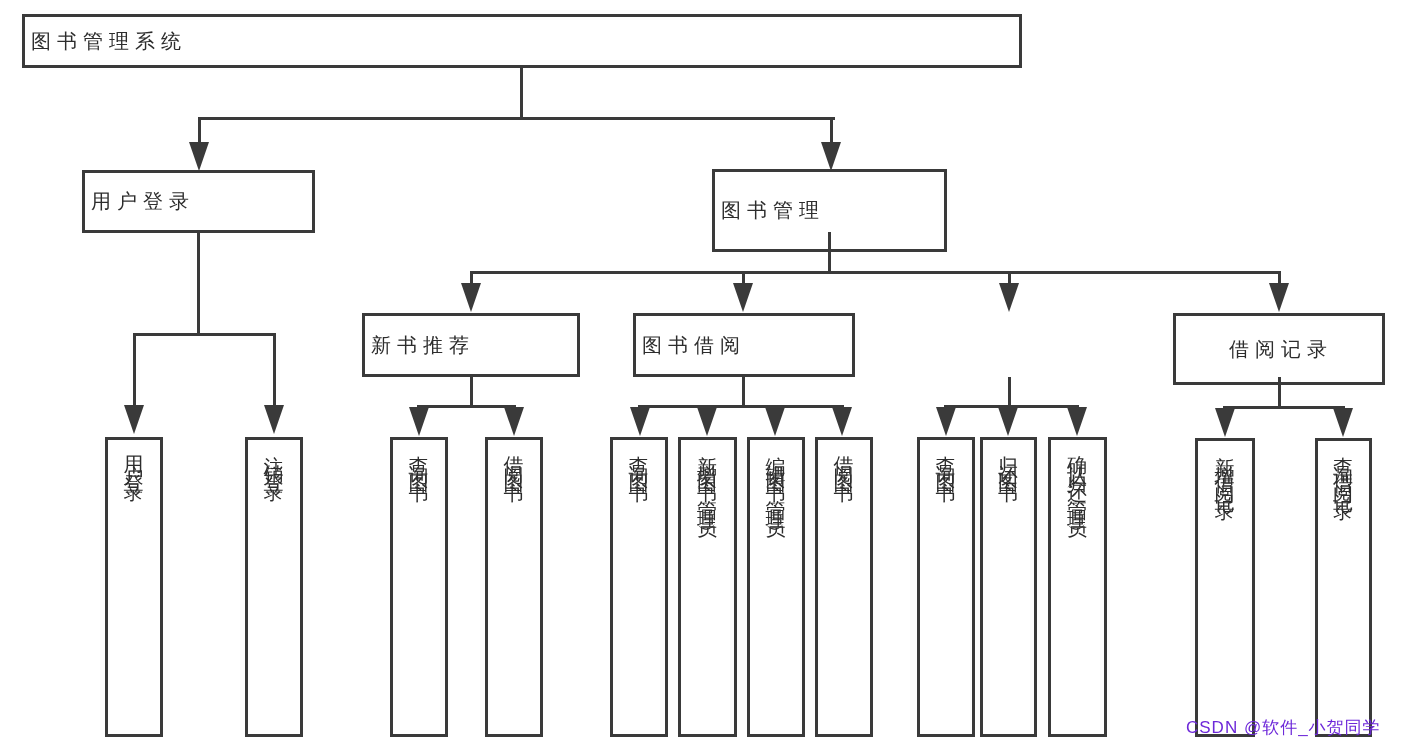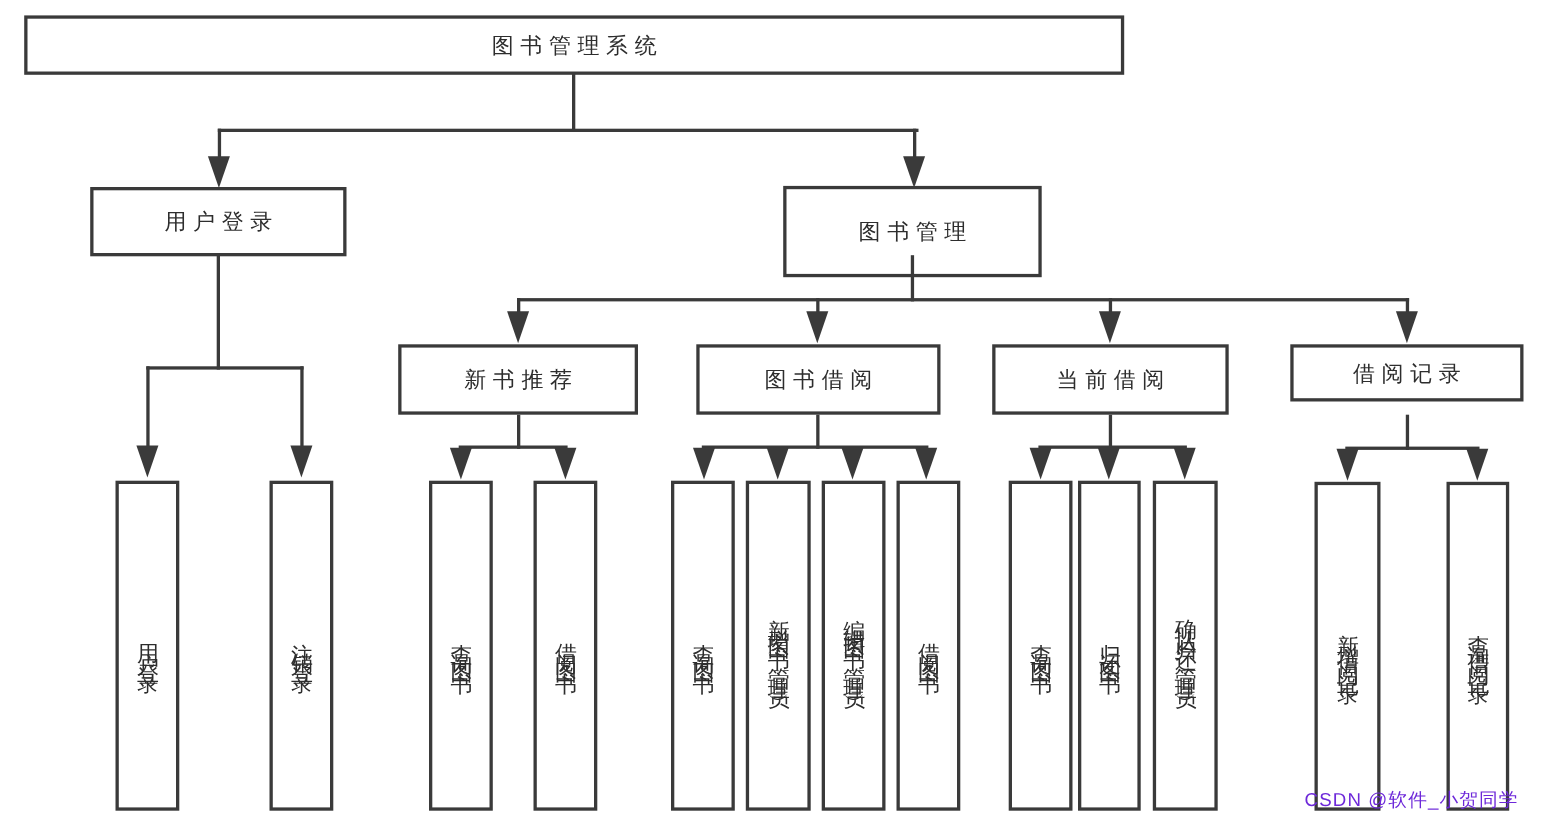--- a/index.html
+++ b/index.html
@@ -2,21 +2,21 @@
 <html><head>
 <meta charset="utf-8">
 <style>
   html,body{margin:0;padding:0;background:#ffffff;}
   .canvas{
     position:relative;width:1405px;height:747px;background:#ffffff;overflow:hidden;
     font-family:"Liberation Sans",sans-serif;color:#2d2d2d;
   }
   .node{
     position:absolute;box-sizing:border-box;background:#ffffff;
-    border:3px solid #3a3a3a;display:flex;align-items:center;justify-content:center;
+    border:3px solid #3a3a3a;display:flex;align-items:center;
   }
   .hnode{font-size:20px;letter-spacing:6px;text-indent:6px;white-space:nowrap;}
   .vnode{
     writing-mode:vertical-rl;text-orientation:mixed;
     font-size:20px;letter-spacing:9px;line-height:1;
   }
   .line{position:absolute;background:#3a3a3a;}
   .arrow{
     position:absolute;width:0;height:0;
     border-left:10px solid transparent;border-right:10px solid transparent;
@@ -67,24 +67,21 @@
   <div class="arrow" style="left:999px;top:283px;"></div>
   <div class="line" style="left:1278px;top:271px;width:3px;height:14px;"></div>
   <div class="arrow" style="left:1269px;top:283px;"></div>
 
   <div class="node hnode" style="left:362px;top:313px;width:218px;height:64px;">
     <span>新书推荐</span>
   </div>
   <div class="node hnode" style="left:633px;top:313px;width:222px;height:64px;">
     <span>图书借阅</span>
   </div>
-  <div class="node hnode" style="left:902px;top:313px;width:215px;height:64px;">
-    <span>当前借阅</span>
-  </div>
-  <div class="node hnode" style="left:1173px;top:313px;width:212px;height:52px;">
+  <div class="node hnode" style="left:1173px;top:313px;width:212px;height:72px;padding-left:47px;">
     <span>借阅记录</span>
   </div>
 
   <div class="line" style="left:470px;top:377px;width:3px;height:31px;"></div>
   <div class="line" style="left:417px;top:405px;width:99px;height:3px;"></div>
   <div class="arrow" style="left:409px;top:407px;"></div>
   <div class="arrow" style="left:504px;top:407px;"></div>
 
   <div class="line" style="left:742px;top:377px;width:3px;height:31px;"></div>
   <div class="line" style="left:638px;top:405px;width:206px;height:3px;"></div>

